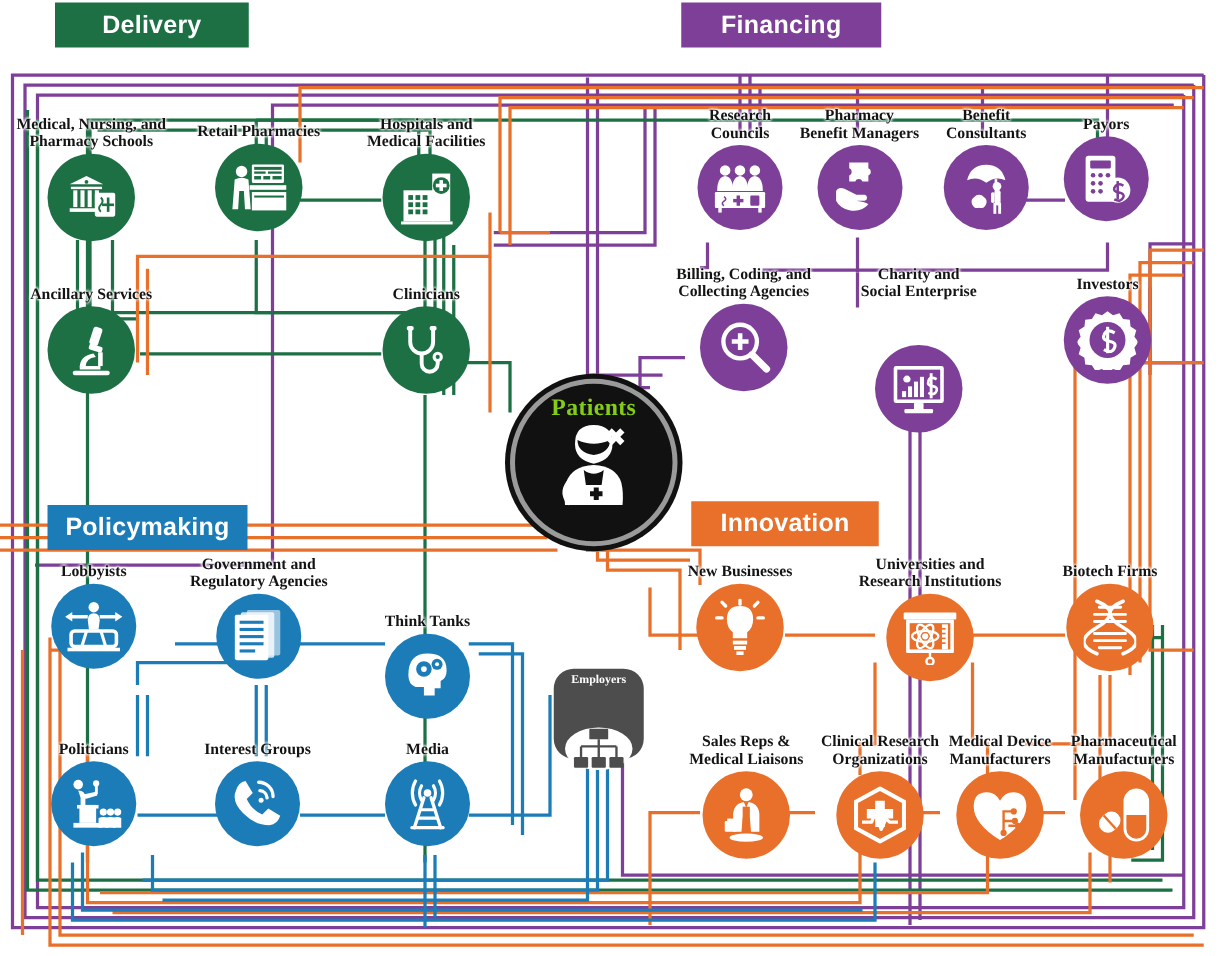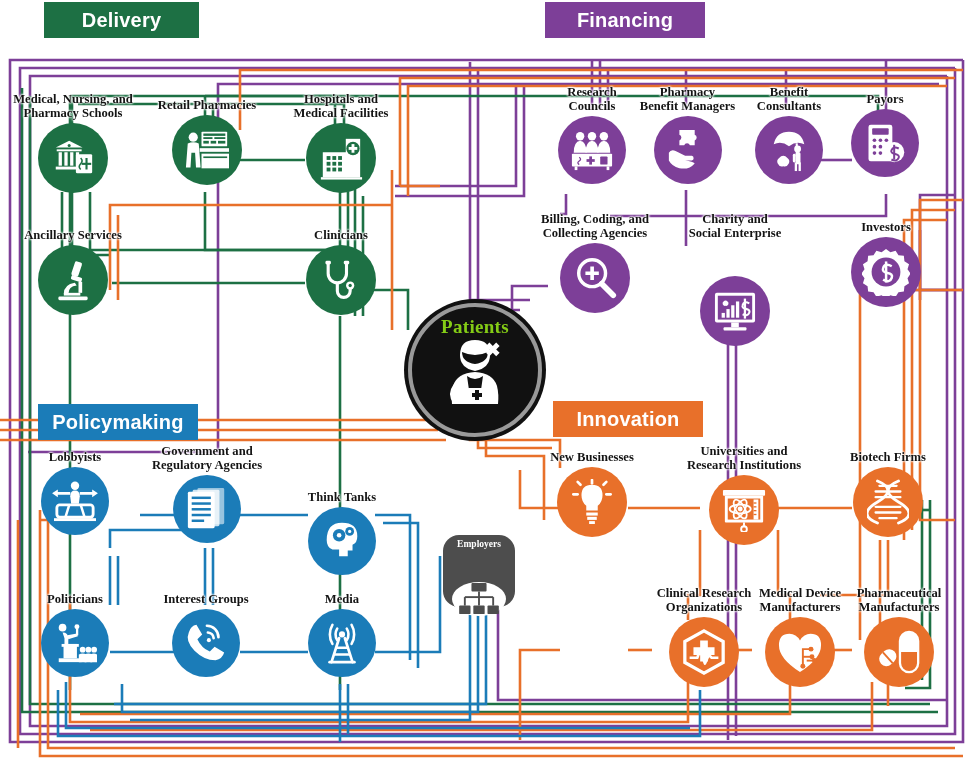--- a/index.html
+++ b/index.html
@@ -599,20 +599,35 @@
     <div class="lbl">Biotech Firms</div>
     <div class="disc" style="width:70px;height:70px;background:#e8702a;margin-top:3px;">
       <svg width="42" height="46" viewBox="0 0 44 48" fill="none" stroke="#fff" stroke-width="3" stroke-linecap="round">
         <path d="M11 2 q22 9 0 22 q-22 13 0 22"></path>
         <path d="M33 2 q-22 9 0 22 q22 13 0 22"></path>
         <path d="M13 7 h18 M9 13 h26 M9 19 h26 M9 29 h26 M9 35 h26 M13 41 h18" stroke-width="2.4"></path>
       </svg>
     </div>
   </div>
 
+  <div class="node" style="left:545px;top:586px;width:104px;">
+    <div class="lbl">Sales Reps &amp;
+Medical Liaisons</div>
+    <div class="disc" style="width:70px;height:70px;background:#e8702a;margin-top:3px;">
+      <svg width="42" height="46" viewBox="0 0 44 48" fill="#fff">
+        <circle cx="22" cy="7" r="5.4"></circle>
+        <path d="M22 13 q10 0 11 10 v15 h-7 l-1 -12 h-6 l-1 12 h-7 V23 q1 -10 11 -10 z"></path>
+        <path d="M20 13 h4 l-2 5 z" fill="#e8702a"></path>
+        <rect x="19" y="17" width="6" height="14" fill="#e8702a"></rect>
+        <rect x="4" y="29" width="10" height="9" rx="1"></rect>
+        <rect x="6" y="27" width="6" height="2.5"></rect>
+        <ellipse cx="22" cy="43" rx="14" ry="3.4"></ellipse>
+      </svg>
+    </div>
+  </div>
 
   <div class="node" style="left:645px;top:586px;width:118px;">
     <div class="lbl">Clinical Research
 Organizations</div>
     <div class="disc" style="width:70px;height:70px;background:#e8702a;margin-top:3px;">
       <svg width="46" height="46" viewBox="0 0 48 48" fill="none">
         <path d="M24 2 L44 13 V35 L24 46 L4 35 V13 Z" stroke="#fff" stroke-width="3.4"></path>
         <path d="M20 12 h8 v7 h7 v8 h-7 v7 h-8 v-7 h-7 v-8 h7 z" fill="#fff"></path>
         <path d="M9 30 h8 l3 -8 l5 14 l4 -9 l3 3 h7" stroke="#fff" stroke-width="2.8" fill="none" stroke-linejoin="round"></path>
       </svg>

